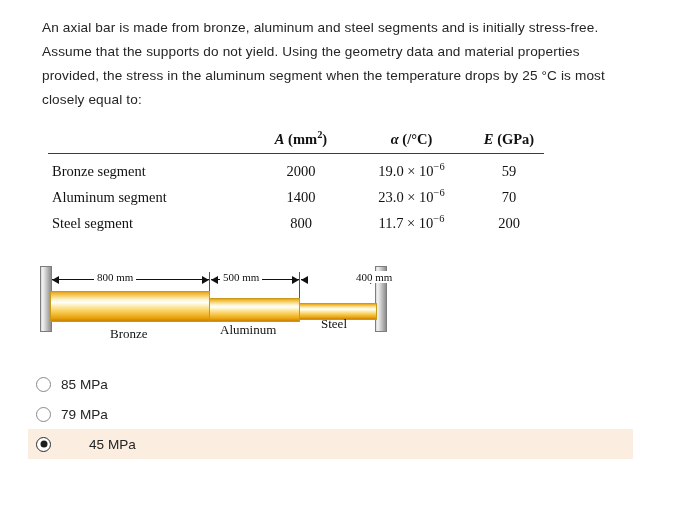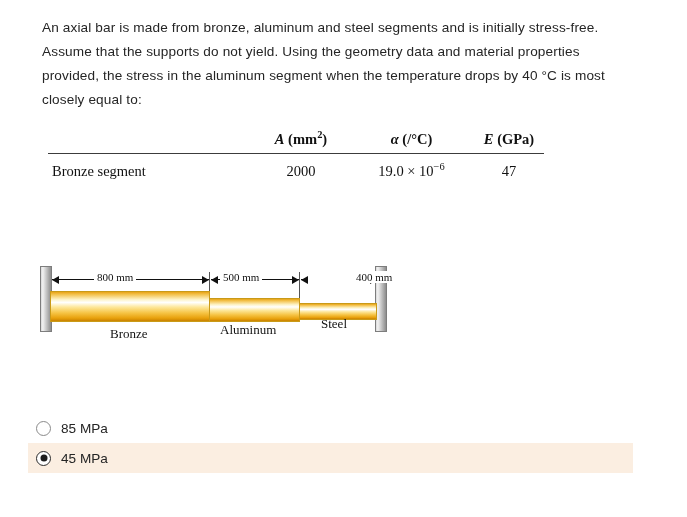--- a/index.html
+++ b/index.html
@@ -144,35 +144,35 @@
     height: 26px;
     background: #555555;
   }
 
   
   #answer-list {
     position: absolute;
     left: 0;
     top: 369px;
     width: 687px;
-    margin-top: 44px;
   }
   .answer-row {
     position: relative;
     height: 30px;
     display: flex;
     align-items: center;
     padding-left: 36px;
     box-sizing: border-box;
   }
   .answer-row.selected {
     background: #fbeee1;
     margin: 0 54px 0 28px;
     padding-left: 8px;
     width: 605px;
+    gap: 28px;
   }
   .radio {
     width: 15px;
     height: 15px;
     border-radius: 50%;
     border: 1.3px solid #8a8a8a;
     box-sizing: border-box;
     background: #ffffff;
     flex: 0 0 auto;
     position: relative;
@@ -190,37 +190,49 @@
   }
   .answer-label {
     margin-left: 10px;
     font-size: 13.6px;
     color: #252525;
   }
 </style>
 </head>
 <body>
 
-<div id="question-text">An axial bar is made from bronze, aluminum and steel segments and is initially stress-free. Assume that the supports do not yield.  Using the geometry data and material properties provided, the stress in the aluminum segment when the temperature drops by 40 °C is most closely equal to:</div>
+<div id="question-text">An axial bar is made from bronze, aluminum and steel segments and is initially stress-free. Assume that the supports do not yield.  Using the geometry data and material properties provided, the stress in the aluminum segment when the temperature drops by 25 °C is most closely equal to:</div>
 
 <table id="properties-table">
   <thead>
     <tr>
       <th class="col-label"></th>
       <th class="col-a"><span class="italic-var bold-var">A</span> (<span>mm</span><sup class="exp">2</sup>)</th>
       <th class="col-alpha"><span class="italic-var bold-var">α</span> <span>(/°C)</span></th>
       <th class="col-e"><span class="italic-var bold-var">E</span> <span>(GPa)</span></th>
     </tr>
   </thead>
   <tbody>
     <tr>
       <td class="cell-label">Bronze segment</td>
       <td>2000</td>
       <td><span>19.0 × 10</span><sup class="exp">−6</sup></td>
-      <td>47</td>
+      <td>59</td>
+    </tr>
+    <tr>
+      <td class="cell-label">Aluminum segment</td>
+      <td>1400</td>
+      <td><span>23.0 × 10</span><sup class="exp">−6</sup></td>
+      <td>70</td>
+    </tr>
+    <tr>
+      <td class="cell-label">Steel segment</td>
+      <td>800</td>
+      <td><span>11.7 × 10</span><sup class="exp">−6</sup></td>
+      <td>200</td>
     </tr>
   </tbody>
 </table>
 
 <div id="bar-figure">
 
   <div class="support" id="support-left"></div>
   <div class="support" id="support-right"></div>
 
   <div class="dim-line" style="left:14px; width:157px;"></div>
@@ -252,20 +264,24 @@
 </div>
 
 <div id="answer-list">
 
   <div class="answer-row">
     <span class="radio"></span>
     <span class="answer-label">85 MPa</span>
   </div>
 
 
+  <div class="answer-row">
+    <span class="radio"></span>
+    <span class="answer-label">79 MPa</span>
+  </div>
 
   <div class="answer-row selected">
     <span class="radio">
         <span class="dot"></span>
       </span>
     <span class="answer-label">45 MPa</span>
   </div>
 </div>
 
 </body></html>

